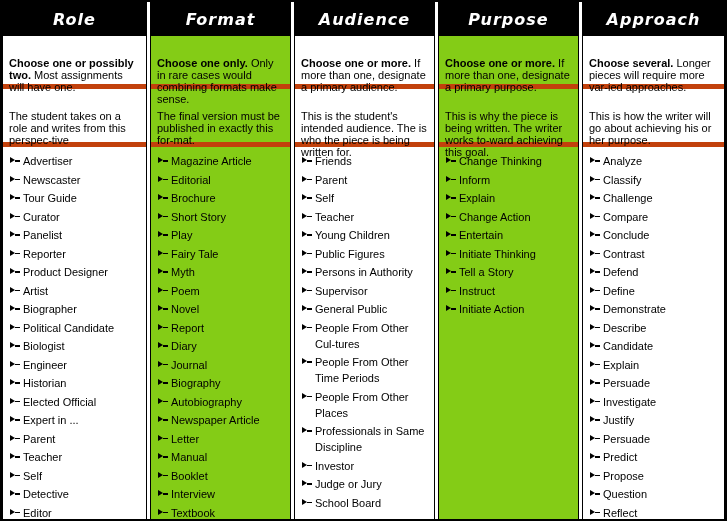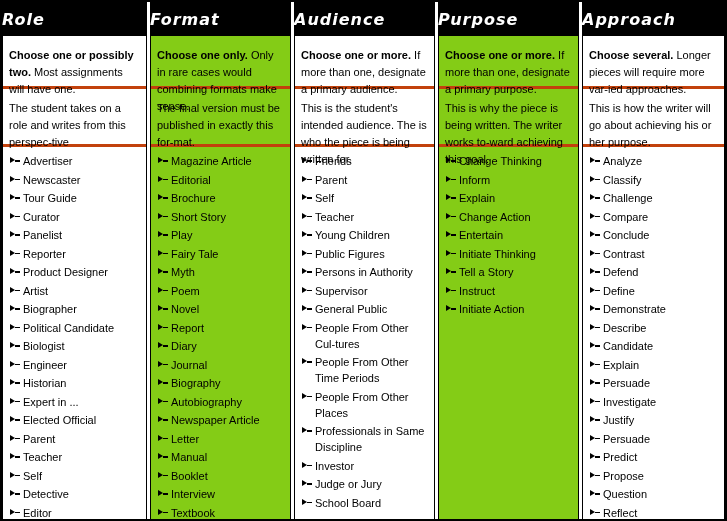--- a/index.html
+++ b/index.html
@@ -16,21 +16,21 @@
     display:grid;
     grid-template-columns:145px 141px 141px 141px 1fr;
     column-gap:3px;
     height:34px;
     flex:0 0 34px;
     background:#fff;
   }
   .header-cell{
     background:#000;
     color:#fff;
-    display:flex;align-items:center;
+    display:flex;align-items:center;justify-content:center;
     font-family:"DejaVu Sans",sans-serif;
     font-style:italic;font-weight:bold;
     font-size:16px;letter-spacing:1px;
   }
   .body-row{
     flex:1;
     display:grid;
     grid-template-columns:145px 141px 141px 141px 1fr;
     column-gap:3px;
     background:#fff;
@@ -40,25 +40,25 @@
     box-sizing:border-box;
     border-left:1px solid #000;
     border-right:1px solid #000;
     background:#fff;
     display:flex;flex-direction:column;
     overflow:hidden;
   }
   .col.shaded{background:#84cc16;}
   .cell{
     box-sizing:border-box;
-    padding:11px 5px 0 6px;
+    padding:21px 5px 0 6px;
     font-size:11px;
-    line-height:17px;
+    line-height:12px;
     color:#000;
-    border-bottom:3px solid #c2410c;
+    border-bottom:5px solid #c2410c;
   }
   .cell .lead{font-weight:bold;}
   .choose-cell{flex:0 0 53px;height:53px;}
   .desc-cell{flex:0 0 58px;height:58px;}
   .list{
     flex:1;
     padding:6px 3px 8px 7px;
     overflow:hidden;
   }
   .item{
@@ -166,25 +166,25 @@
           <div class="item">
             <span class="bullet"></span>
             <span class="item-text">Engineer</span>
           </div>
           <div class="item">
             <span class="bullet"></span>
             <span class="item-text">Historian</span>
           </div>
           <div class="item">
             <span class="bullet"></span>
+            <span class="item-text">Elected Official</span>
+          </div>
+          <div class="item">
+            <span class="bullet"></span>
             <span class="item-text">Expert in ...</span>
-          </div>
-          <div class="item">
-            <span class="bullet"></span>
-            <span class="item-text">Elected Official</span>
           </div>
           <div class="item">
             <span class="bullet"></span>
             <span class="item-text">Parent</span>
           </div>
           <div class="item">
             <span class="bullet"></span>
             <span class="item-text">Teacher</span>
           </div>
           <div class="item">

